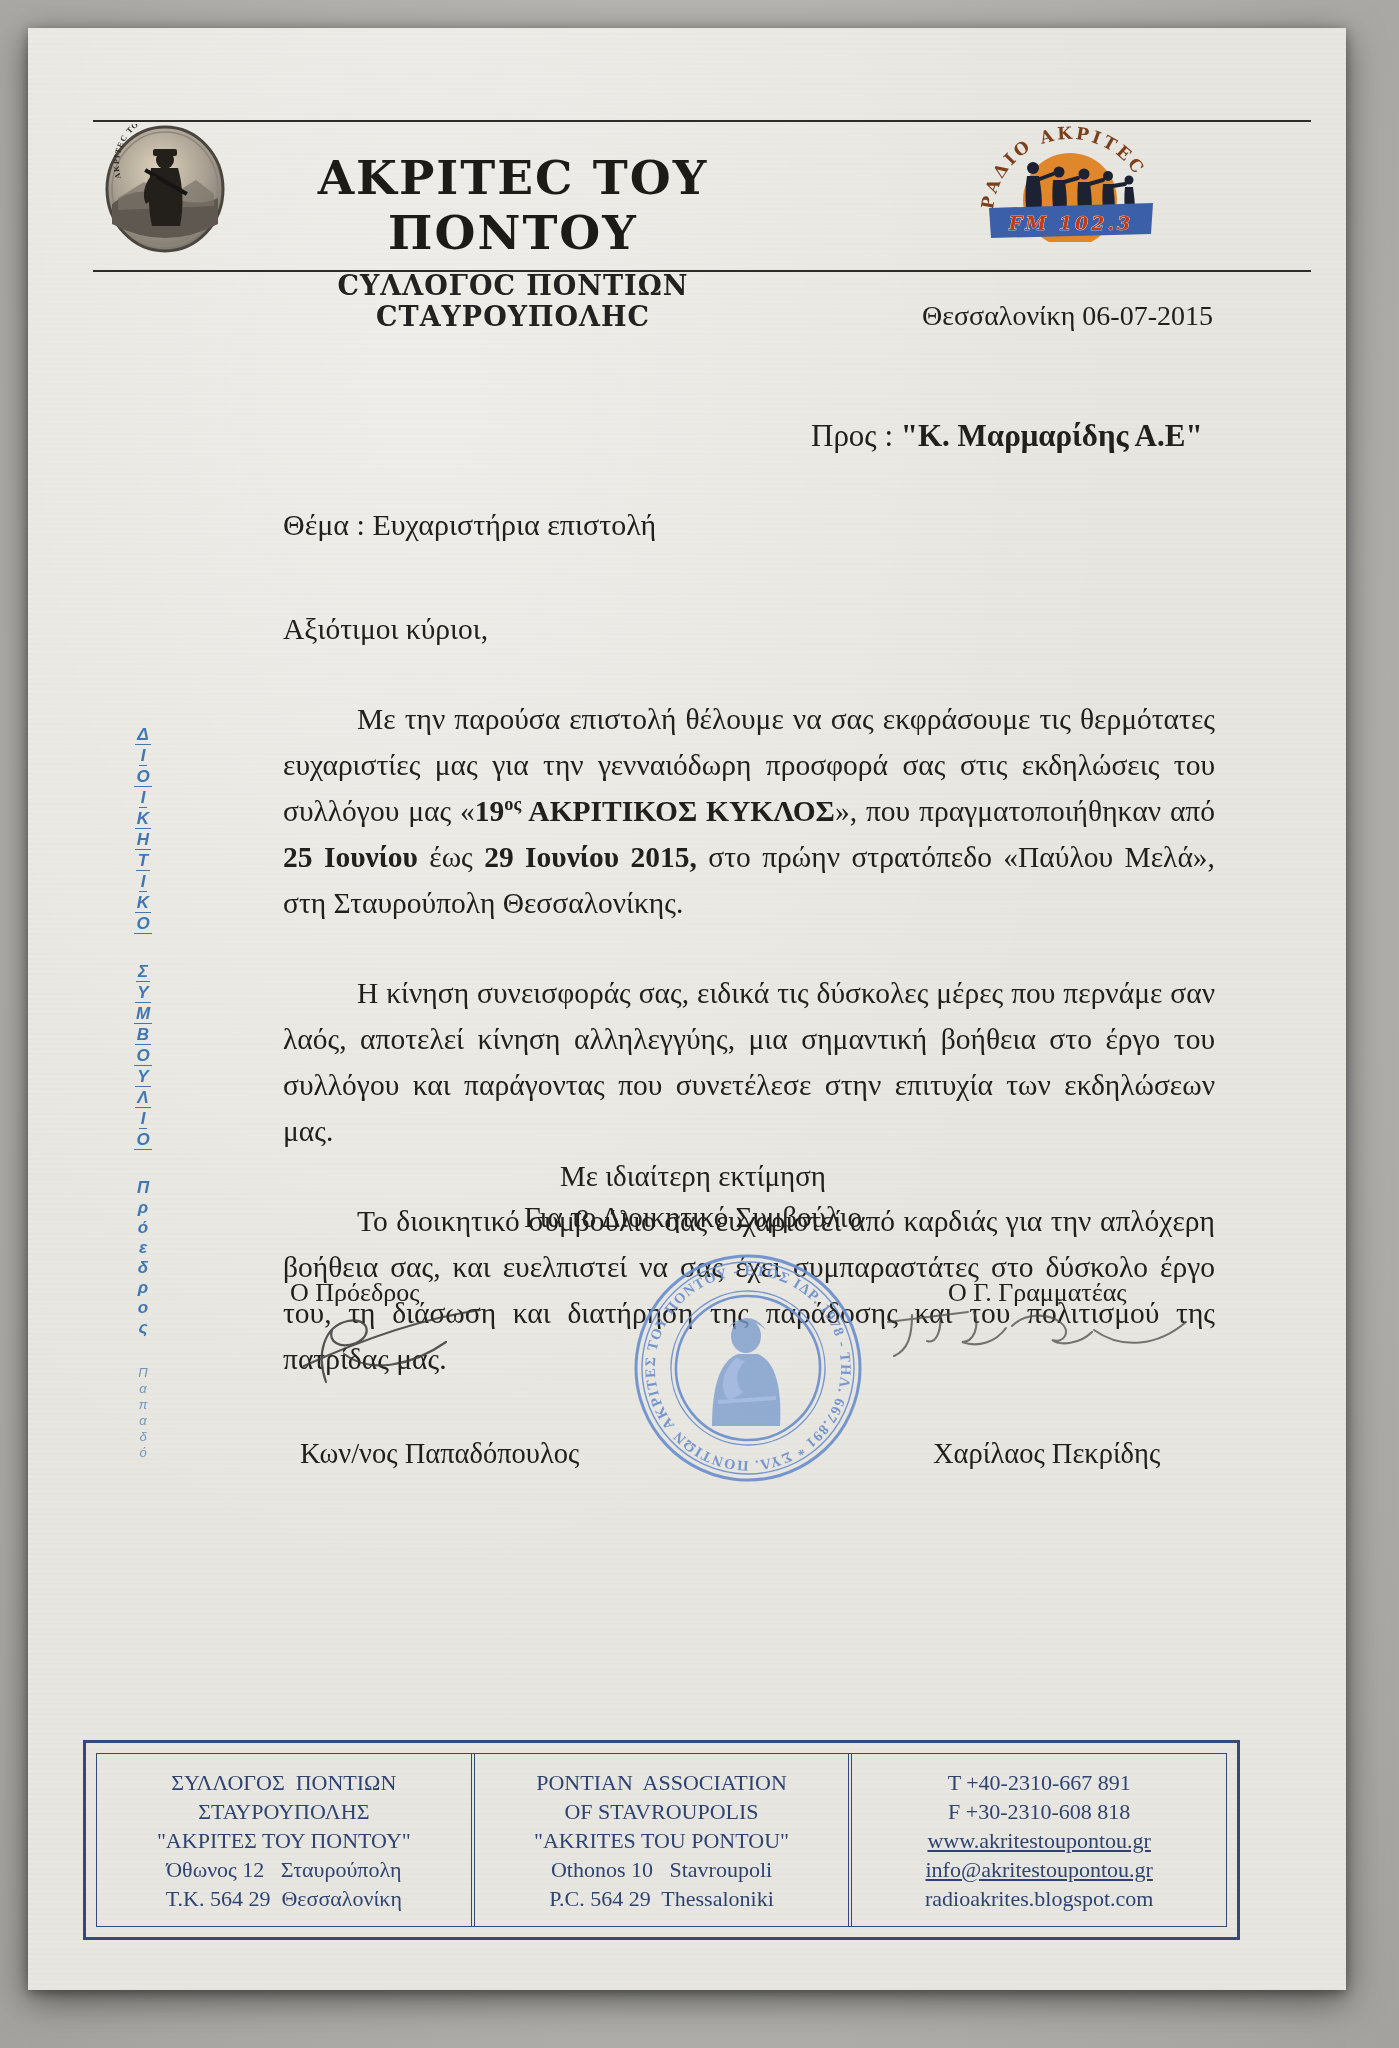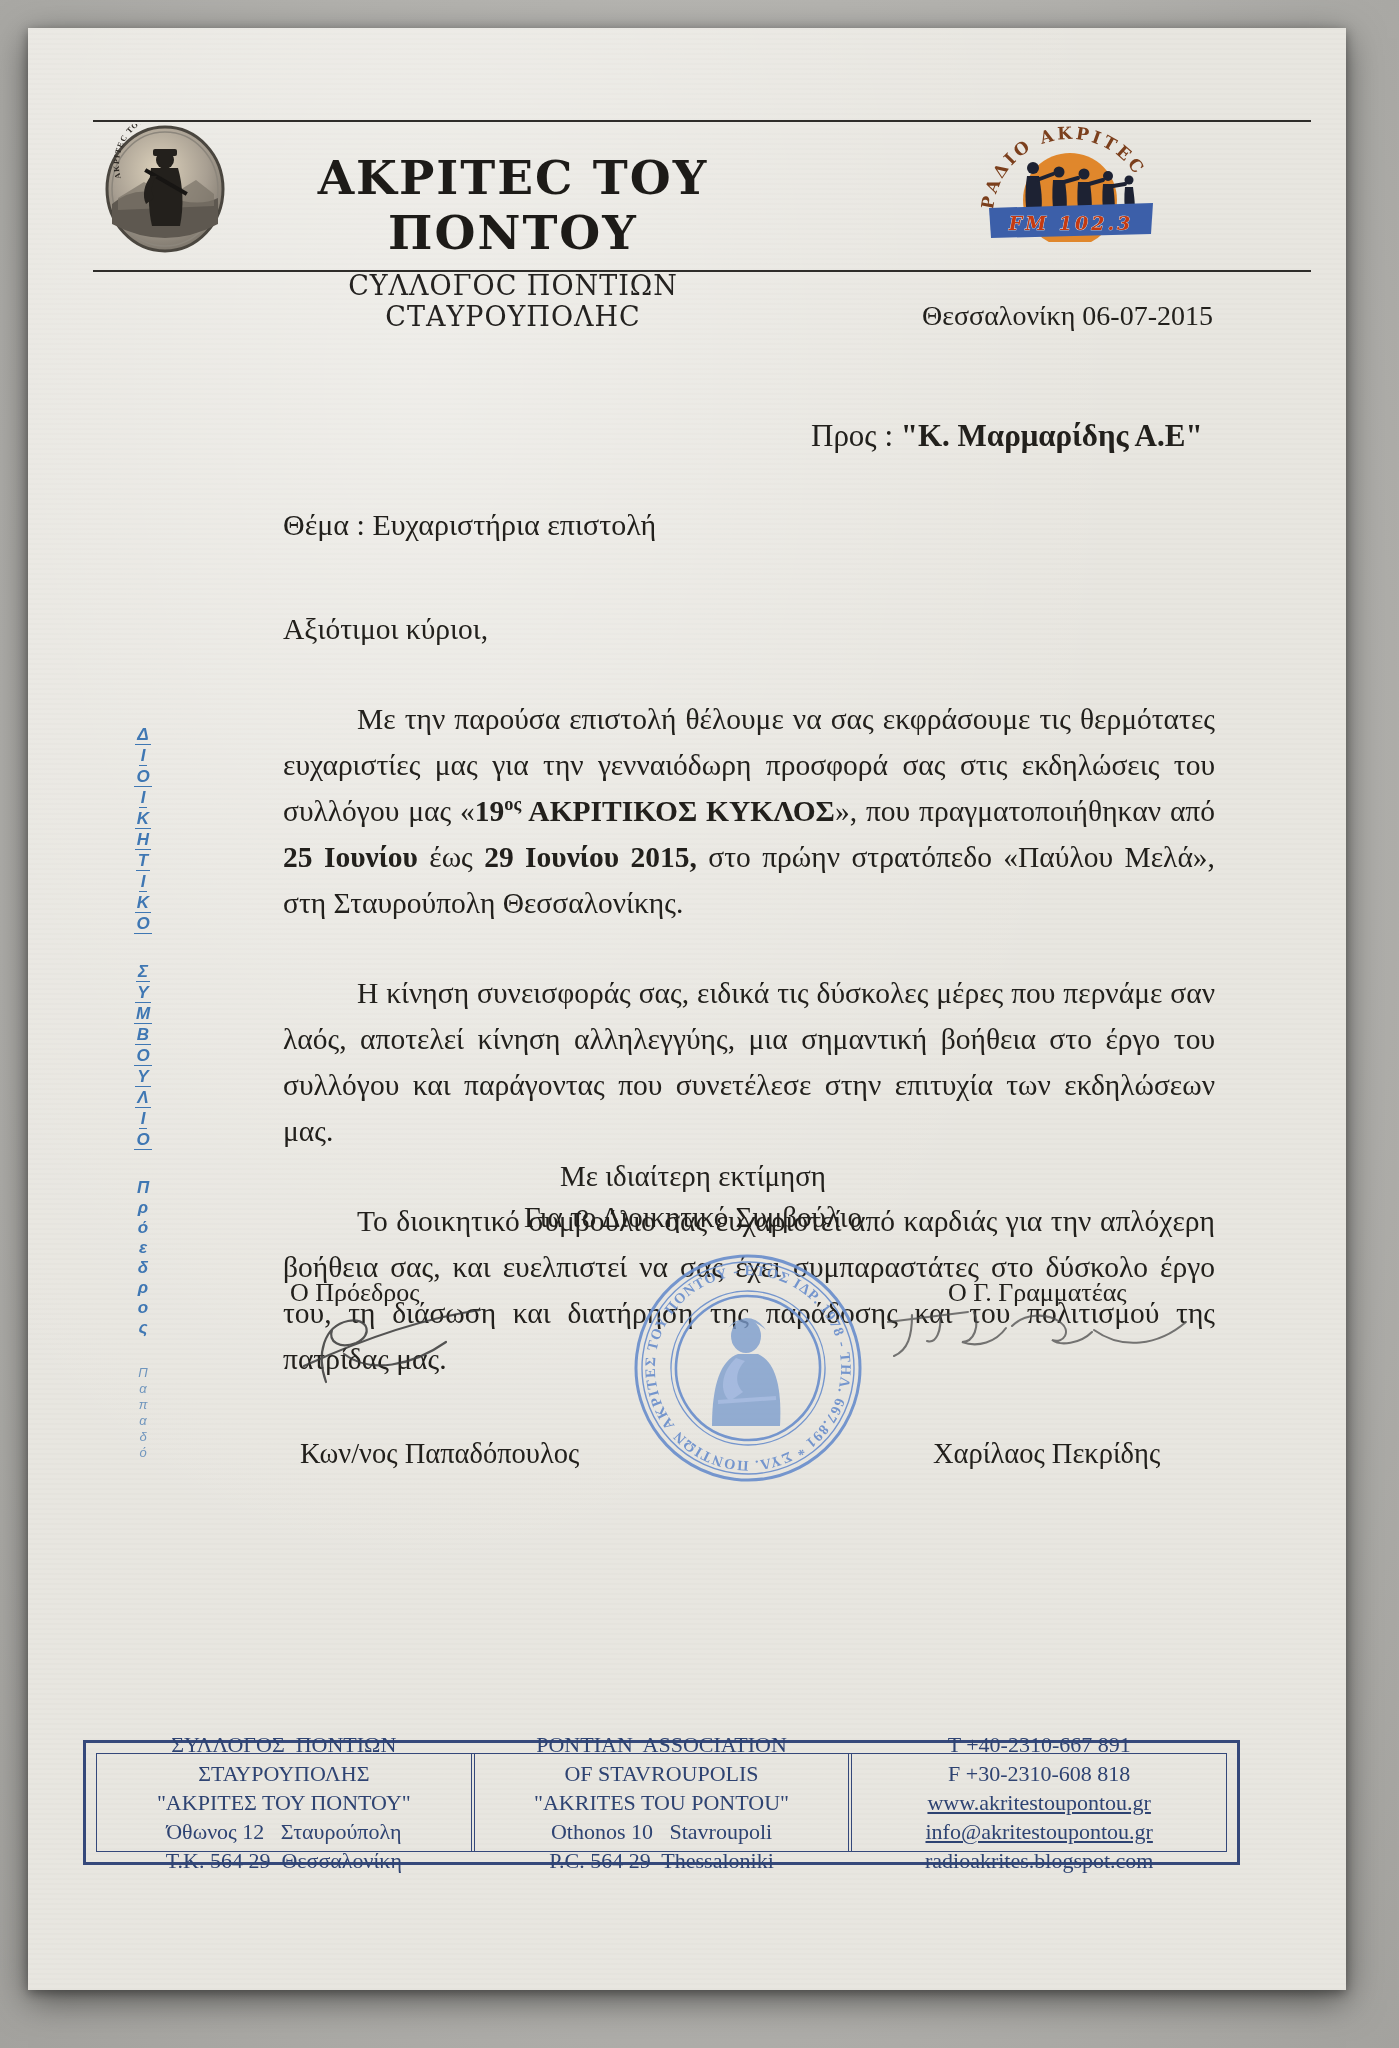--- a/index.html
+++ b/index.html
@@ -20,21 +20,21 @@
     box-shadow: 0 10px 34px rgba(0,0,0,.50), 0 3px 10px rgba(0,0,0,.35);
   }
   .rule { position:absolute; left:65px; width:1218px; height:2px; background:#2e2c29; }
   .rule.top { top:92px; }
   .rule.bottom { top:242px; }
 
   .emblem { position:absolute; left:76px; top:96px; width:122px; height:130px; }
   .masthead { position:absolute; left:192px; top:122px; width:586px; text-align:center;
               font-family:"DejaVu Serif", serif; }
   .masthead .title { font-size:47px; font-weight:bold; letter-spacing:2px; color:#1d1b18; }
-  .masthead .subtitle { font-size:27px; font-weight:normal; letter-spacing:1px; margin-top:10px; color:#242220; }
+  .masthead .subtitle { font-size:27px; font-weight:bold; letter-spacing:1px; margin-top:10px; color:#242220; }
   .radio-logo { position:absolute; left:953px; top:66px; width:178px; height:148px; }
 
   .date-line { position:absolute; top:272px; right:133px; font-size:28px; }
 
   .recipient-line { position:absolute; left:783px; top:390px; font-size:31px; }
   .recipient-line b { font-weight:bold; }
 
   .letter-flow { position:absolute; left:255px; top:474px; width:932px; font-size:29.5px; line-height:46px;font-family:Liberation Serif, serif; }
   .subject { margin-bottom:58px; font-size:30px; }
   .salutation { margin-bottom:24px; }
@@ -59,21 +59,21 @@
   .name.right { left:873px; }
 
   .vertical-board { position:absolute; left:100px; top:698px; width:30px;
     display:flex; flex-direction:column; gap:27px; align-items:center; }
   .vword { display:flex; flex-direction:column; align-items:center; }
   .vletter { font-family:"Liberation Sans", sans-serif; font-style:italic; font-weight:bold;
     font-size:17px; line-height:17px; color:#3f77b3; padding:0 2px 1px 2px; margin-bottom:2px; }
   .vunder { border-bottom:1.5px solid #3f77b3; }
   .vsmall { font-size:13px; line-height:13px; color:#6f95bd; font-weight:normal; border:none; }
 
-  .footer-box { position:absolute; left:55px; top:1712px; width:1157px; height:125px;
+  .footer-box { position:absolute; left:55px; top:1712px; width:1157px; height:200px;
     border:3px solid #35487a; padding:10px;font-family:Liberation Serif, serif; }
   .footer-inner { border:1px solid #35487a; width:100%; height:100%; display:flex; }
   .fcol { flex:1 1 0; display:flex; flex-direction:column; justify-content:center;
     text-align:center; color:#2e4372; font-size:22px; line-height:29px; padding:4px 6px; }
   .vsep { width:4px; border-left:1px solid #35487a; border-right:1px solid #35487a; margin:0; }
   .fline { white-space:pre; }
   .funder { text-decoration:underline; }
 </style>
 </head>
 <body>

